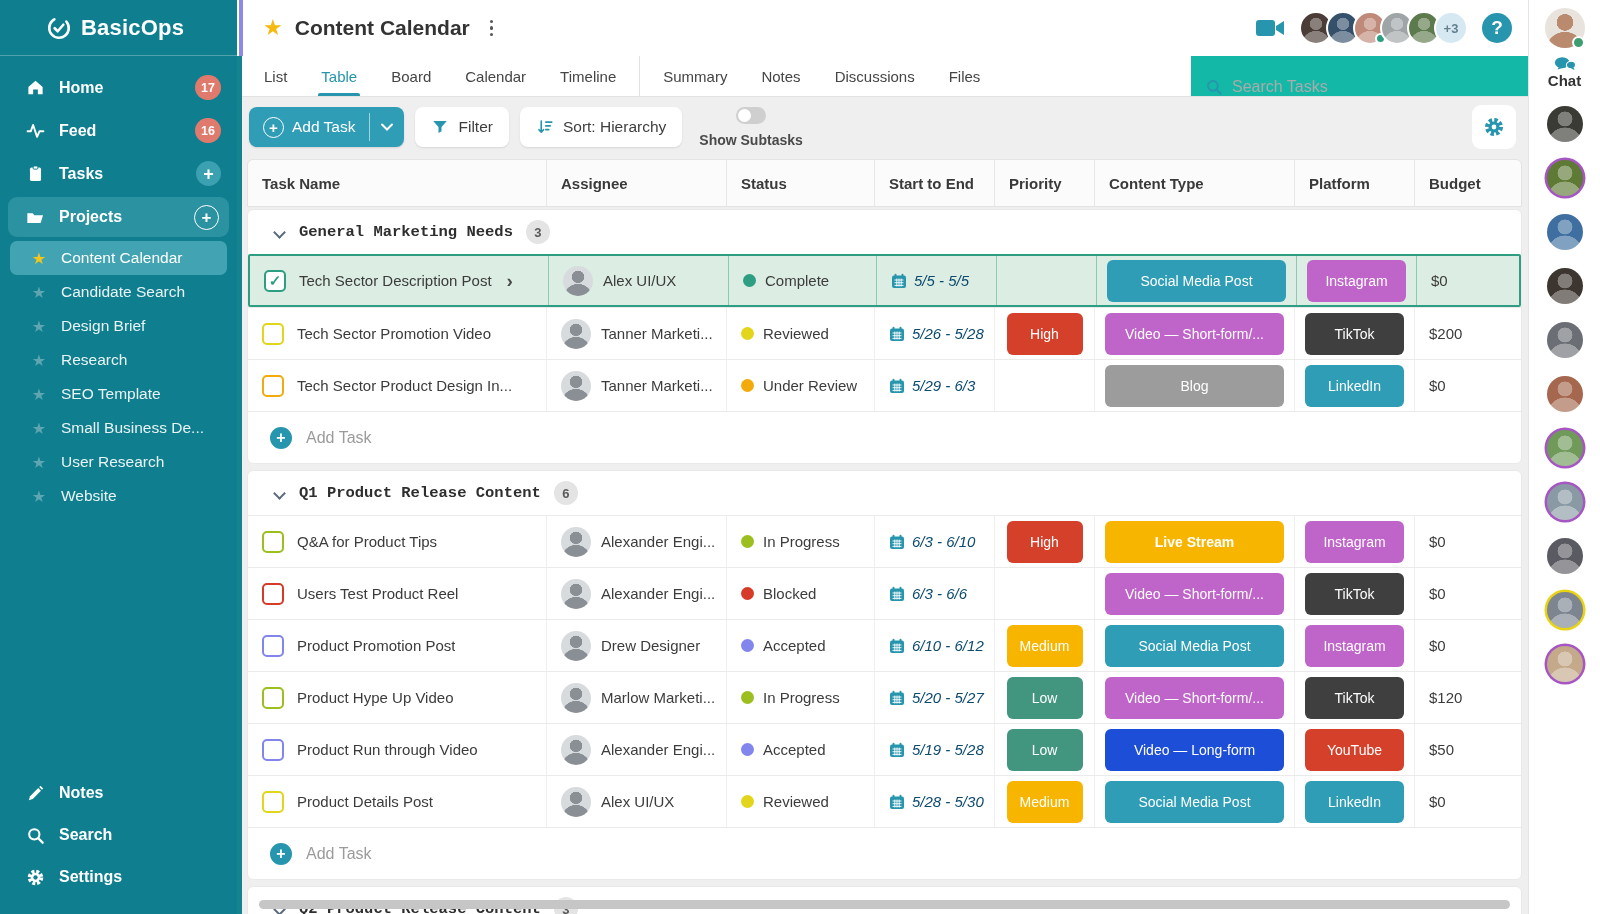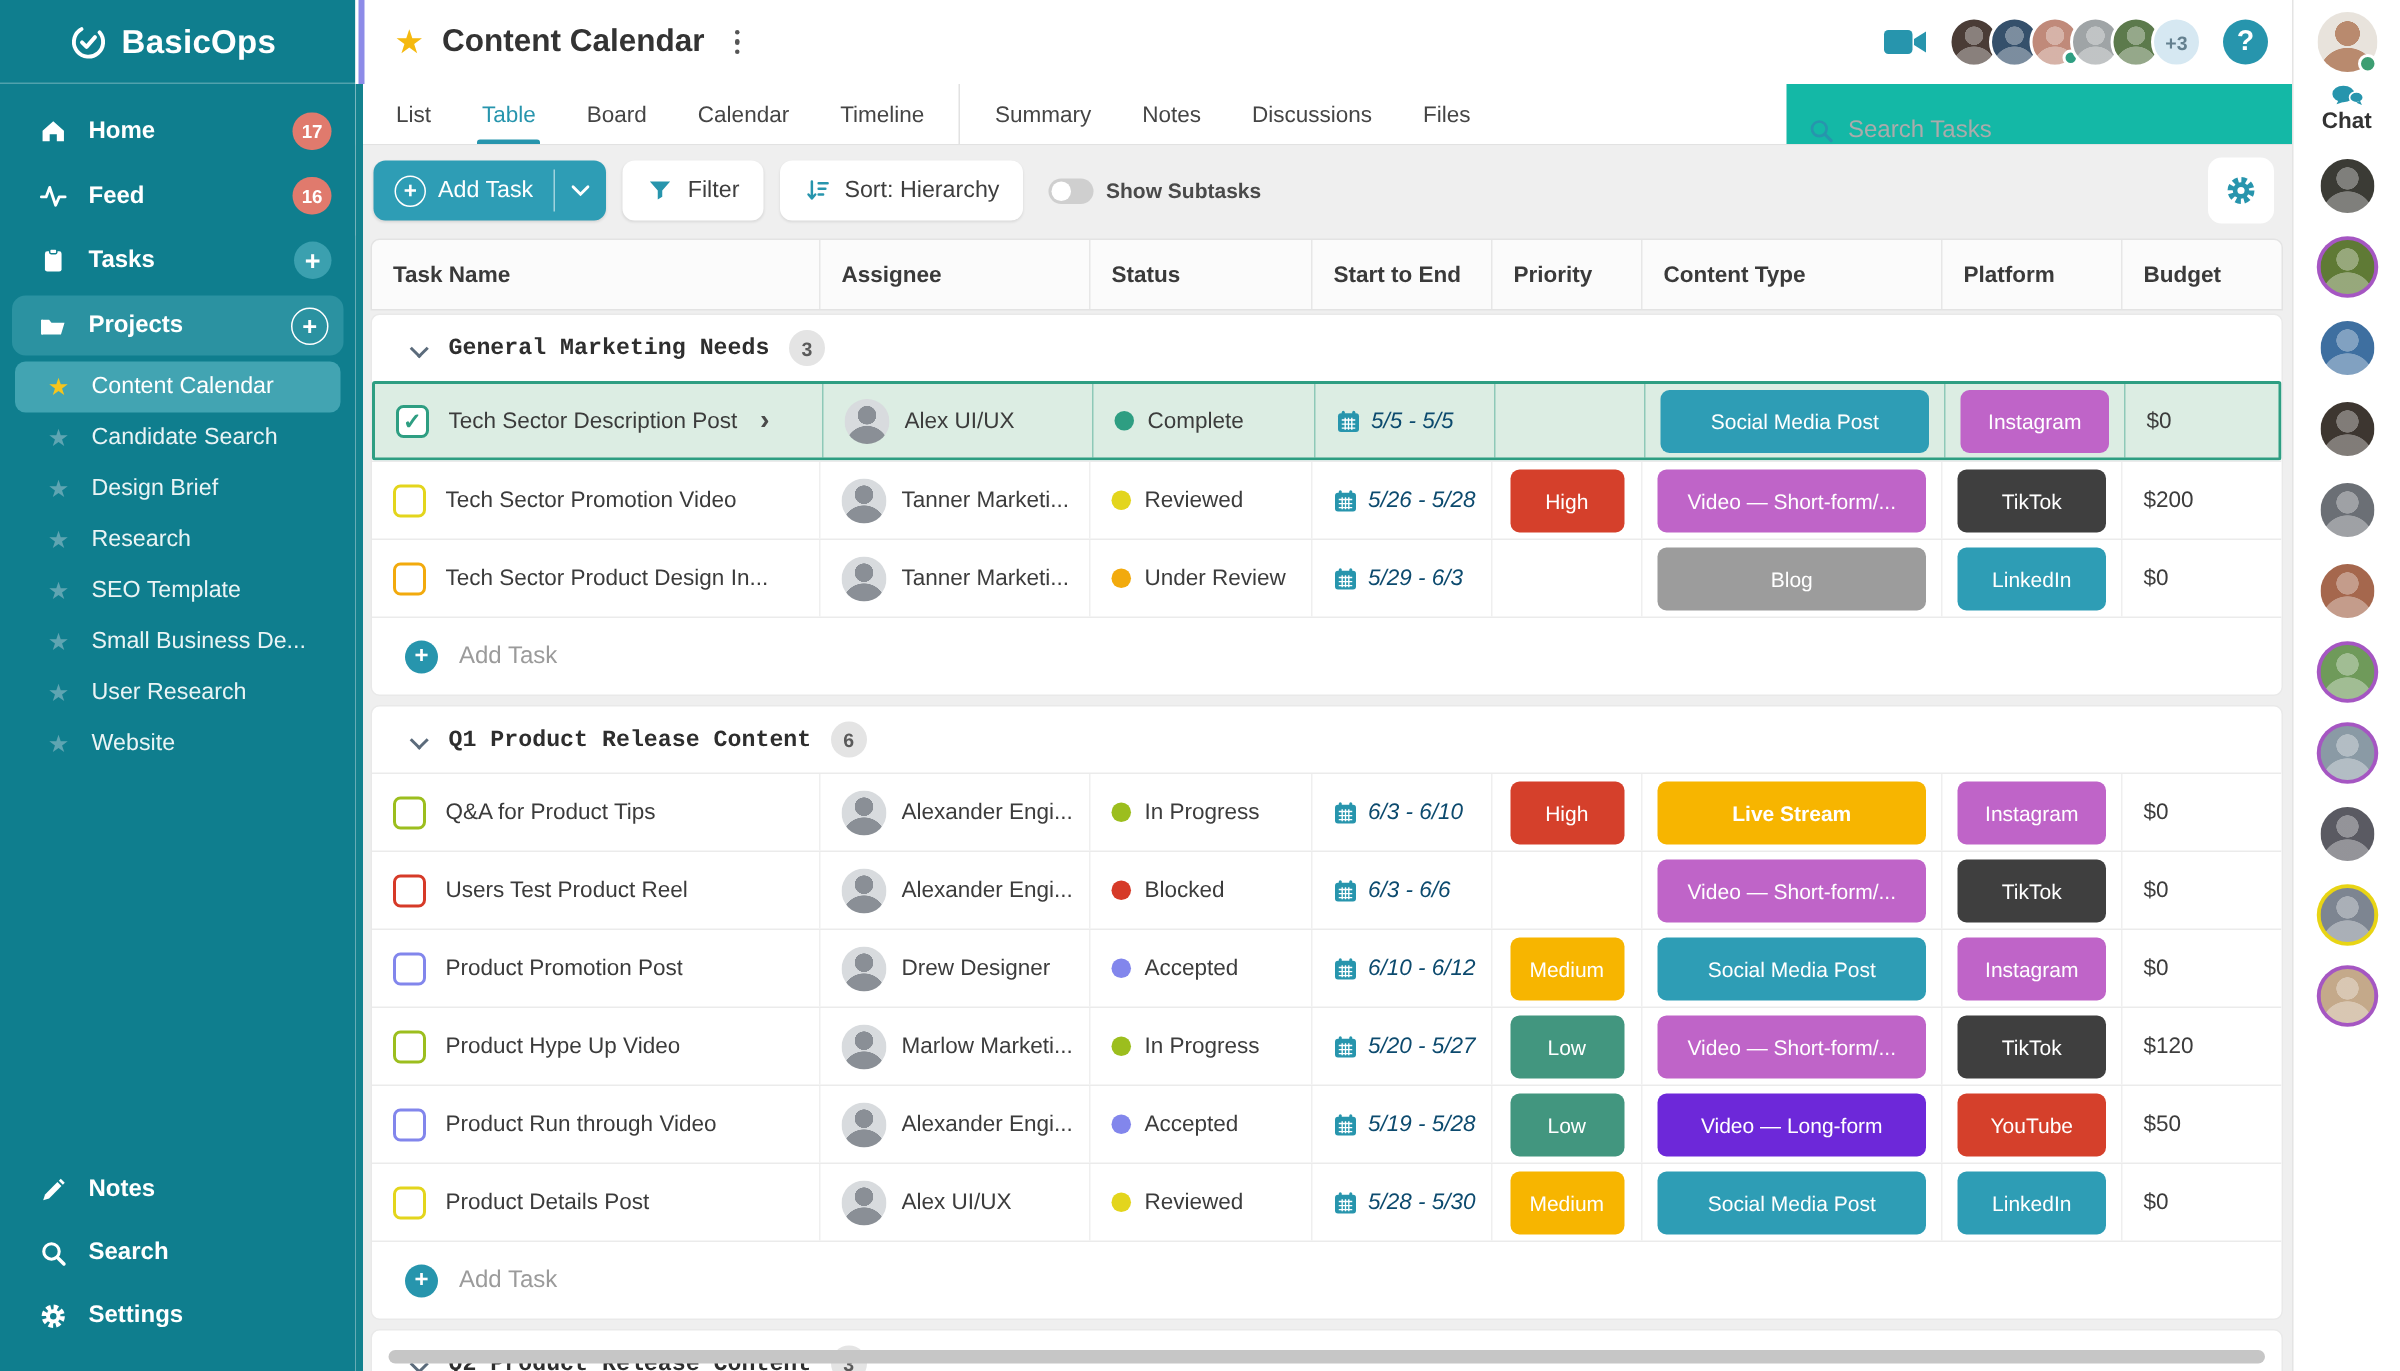--- a/index.html
+++ b/index.html
@@ -74,21 +74,21 @@
   .btn-add { display:flex; align-items:stretch; background:#2E9DB5; border-radius:8px; overflow:hidden; height:40px; cursor:pointer;
     box-shadow:0 1px 2px rgba(0,0,0,.12); }
   .btn-add .main-part { display:flex; align-items:center; gap:8px; padding:0 14px; color:#fff; font-size:15.5px; font-weight:500; }
   .btn-add .sep { width:1px; background:rgba(255,255,255,.55); margin:6px 0; }
   .btn-add .chev-part { display:flex; align-items:center; padding:0 11px; color:#fff; }
   .circle-plus { width:21px; height:21px; border-radius:50%; border:1.8px solid #fff; display:flex; align-items:center; justify-content:center;
     font-size:15px; font-weight:600; line-height:1; }
   .btn-light { height:40px; background:#fff; border-radius:8px; display:flex; align-items:center; gap:9px; padding:0 16px;
     font-size:15.5px; color:#3E3E3E; cursor:pointer; box-shadow:0 1px 2px rgba(0,0,0,.10); }
   .btn-light svg { width:18px; height:18px; }
-  .toggle-wrap { display:flex; align-items:center; gap:8px; margin-left:6px; cursor:pointer; }
+  .toggle-wrap { display:flex; align-items:center; gap:8px; margin-left:6px; cursor:pointer;flex-direction:column; }
   .toggle { width:30px; height:17px; border-radius:9px; background:#CFCFCF; position:relative; }
   .toggle .knob { position:absolute; left:2px; top:2px; width:13px; height:13px; border-radius:50%; background:#fff; }
   .toggle-label { font-size:14px; color:#4A4A4A; font-weight:600; }
   .gear-btn { margin-left:auto; width:44px; height:44px; background:#fff; border-radius:9px; display:flex; align-items:center; justify-content:center;
     cursor:pointer; }
   .gear-btn svg { width:22px; height:22px; }
 
   
   .table-zone { flex:1; padding:2px 6px 0 10px; position:relative; overflow:hidden; }
   .tgrid { display:grid; grid-template-columns:299px 180px 148px 120px 100px 200px 120px 1fr; }
@@ -720,21 +720,21 @@
         <rect x="3.5" y="0.8" width="2" height="3.4" rx="1" fill="#2795AD"></rect>
         <rect x="10.5" y="0.8" width="2" height="3.4" rx="1" fill="#2795AD"></rect>
         <path d="M3.5 7h9M3.5 9.7h9M3.5 12.4h9M5.8 5.5v8M8 5.5v8M10.2 5.5v8" stroke="#fff" stroke-width="0.9"></path>
                   </svg>
       <span class="dtext">5/19 - 5/28</span>
     </div>
     <div class="cell cell-priority">
       <span class="pill" style="background: rgb(66, 150, 127);">Low</span>
     </div>
     <div class="cell cell-content">
-      <span class="pill" style="background: #6d28d9;">Video — Long-form</span>
+      <span class="pill" style="background: #1d4ed8;">Video — Long-form</span>
     </div>
     <div class="cell cell-platform">
       <span class="pill" style="background: rgb(213, 64, 43);">YouTube</span>
     </div>
     <div class="cell">
       <span class="btext">$50</span>
     </div>
   </div>
               <div class="tgrid trow">
     <div class="cell cell-task">

